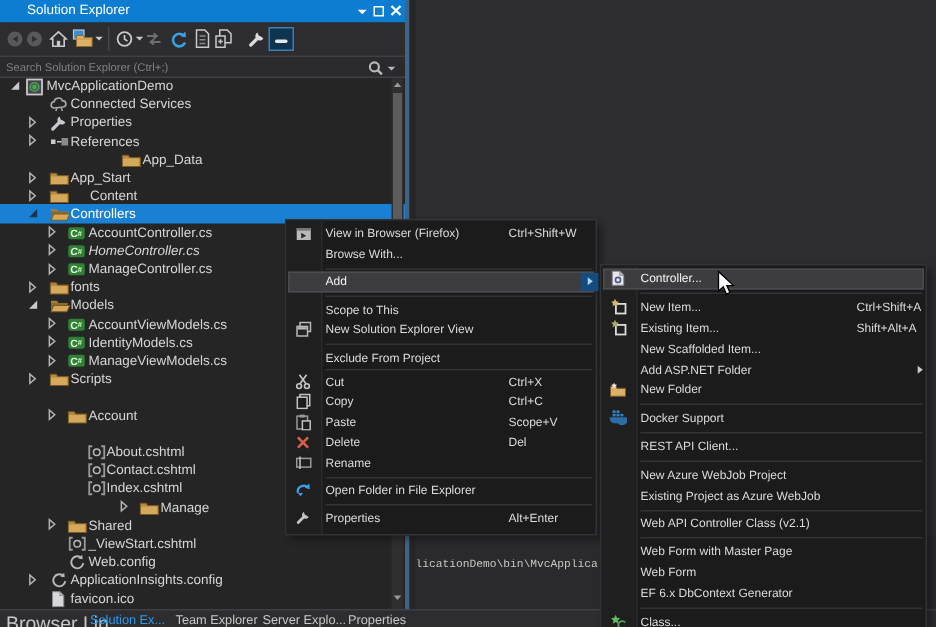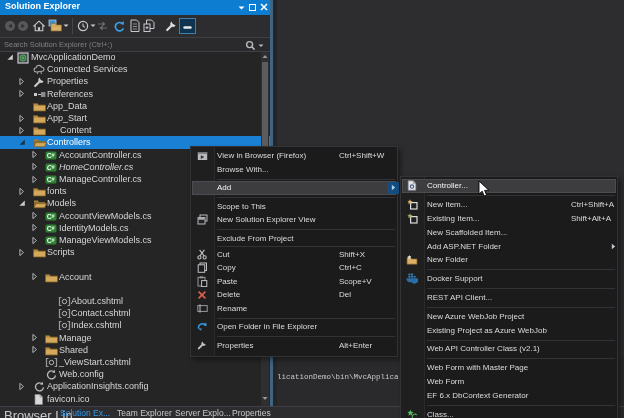--- a/index.html
+++ b/index.html
@@ -10,21 +10,21 @@
 .lbl{font-size:9px;color:#cfcfcf;white-space:nowrap;line-height:12.2px}
 .mitem{position:absolute;display:flex;align-items:center;font-size:8px;color:#dcdcdc;white-space:nowrap}
 .msc{position:absolute;font-size:8px;color:#dcdcdc;white-space:nowrap}
 .msep{position:absolute;height:1px;background:#333337}
 .micon{position:absolute;display:flex;align-items:center;justify-content:center;width:16px;height:14px}
 
 </style></head><body>
 <div class="abs" style="left:0;top:0;width:624px;height:418px;background:#2d2d30"></div>
 <div class="abs" style="left:0;top:0;width:270px;height:406px;background:#252526">
 <div class="abs" style="left:0;top:0;width:270px;height:15px;background:#0d7dd1">
-<div class="abs" style="left:5px;top:1px;font-size:9px;font-weight:bold;color:#ffffff">Solution Explorer</div>
+<div class="abs" style="left:18px;top:1px;font-size:9px;font-weight:normal;color:#ffffff">Solution Explorer</div>
 <div class="abs" style="left:238px;top:6px;width:7px;height:4px">
         <svg width="7" height="4" viewBox="0 0 7 4" style="">
           <path d="M0.5 0.5 L3.5 3.5 L6.5 0.5 z" fill="#fff"></path>
         </svg>
       </div>
 <div class="abs" style="left:249px;top:4px;width:7px;height:7px;border:1.3px solid #fff"></div>
 <div class="abs" style="left:260px;top:3px;width:8px;height:8px">
         <svg width="8" height="8" viewBox="0 0 8 8" style="">
           <path d="M1 1 L7 7 M7 1 L1 7" stroke="#fff" stroke-width="1.5"></path>
         </svg>
@@ -170,21 +170,21 @@
       </div>
 <div class="abs" style="left:33px;top:1px">
         <svg width="13" height="11" viewBox="0 0 13 11" style="">
           <rect x="1" y="4" width="3" height="3" fill="#c9c9cd"></rect>
           <rect x="8" y="3" width="4.4" height="5" fill="#8a8a8e"></rect>
           <rect x="5" y="5" width="3" height="1" fill="#c9c9cd"></rect>
         </svg>
       </div>
 <div class="lbl abs" style="left:47px;top:0;color:#d6d6d6">References</div>
 </div>
-<div class="row" style="top:99.8px;height:12.2px;">
+<div class="row" style="top:99.8px;height:12.2px;margin-left:48px;">
 <div class="abs" style="left:33px;top:1px">
         <svg width="13" height="11" viewBox="0 0 13 11" style="">
           <path d="M0.5 2.5 h4 l1 1.5 h7 v6 h-12 z" fill="#b68a3f"></path>
           <path d="M0.5 4.6 h12 v5.4 h-12 z" fill="#d4a95c"></path>
           <path d="M0.5 2.5 h4 l1 1.5 h7 v6 h-12 z" fill="none" stroke="#7a5a22" stroke-width="0.8"></path>
         </svg>
       </div>
 <div class="lbl abs" style="left:47px;top:0;color:#d6d6d6">App_Data</div>
 </div>
 <div class="row" style="top:112.0px;height:12.2px;">
@@ -402,21 +402,21 @@
 </div>
 <div class="row" style="top:319.4px;height:12.2px;">
 <div class="abs" style="left:58px;top:1px">
         <svg width="13" height="11" viewBox="0 0 13 11" style="">
           <path d="M3.5 1.5 h-2 v8 h2 M9.5 1.5 h2 v8 h-2" fill="none" stroke="#9a9a9e" stroke-width="1.2"></path>
           <circle cx="6.5" cy="5.5" r="2.2" fill="none" stroke="#b9b9bc" stroke-width="1"></circle>
         </svg>
       </div>
 <div class="lbl abs" style="left:71px;top:0;color:#d6d6d6">Index.cshtml</div>
 </div>
-<div class="row" style="top:331.6px;height:12.2px;">
+<div class="row" style="top:331.6px;height:12.2px;margin-left:48px;">
 <div class="abs" style="left:31px;top:1.6px">
         <svg width="7" height="9" viewBox="0 0 7 9" style="">
           <path d="M1.9 1.4 L5.5 4.5 L1.9 7.6 z" fill="none" stroke="#b2b2b5" stroke-width="1"></path>
         </svg>
       </div>
 <div class="abs" style="left:45px;top:1px">
         <svg width="13" height="11" viewBox="0 0 13 11" style="">
           <path d="M0.5 2.5 h4 l1 1.5 h7 v6 h-12 z" fill="#b68a3f"></path>
           <path d="M0.5 4.6 h12 v5.4 h-12 z" fill="#d4a95c"></path>
           <path d="M0.5 2.5 h4 l1 1.5 h7 v6 h-12 z" fill="none" stroke="#7a5a22" stroke-width="0.8"></path>
@@ -537,21 +537,21 @@
 <div class="mitem" style="left:26px;top:84.5px;height:13.5px;color:#dcdcdc">Exclude From Project</div>
 <div class="msep" style="left:26px;top:99.2px;width:178px"></div>
 <div class="micon" style="left:3px;top:100.5px;height:13.5px">
       <svg width="10" height="11" viewBox="0 0 10 11" style="">
         <path d="M2.6 0.8 L7 6.8 M7.4 0.8 L3 6.8" stroke="#c3c3c7" stroke-width="1.1"></path>
         <circle cx="2.4" cy="8.4" r="1.6" fill="none" stroke="#c3c3c7" stroke-width="1.1"></circle>
         <circle cx="7.6" cy="8.4" r="1.6" fill="none" stroke="#c3c3c7" stroke-width="1.1"></circle>
       </svg>
     </div>
 <div class="mitem" style="left:26px;top:100.5px;height:13.5px;color:#dcdcdc">Cut</div>
-<div class="msc" style="left:148px;top:102.9px">Shift+X</div>
+<div class="msc" style="left:148px;top:102.9px">Ctrl+X</div>
 <div class="micon" style="left:3px;top:114.0px;height:13.5px">
       <svg width="11" height="11" viewBox="0 0 11 11" style="">
         <rect x="3" y="1" width="6.5" height="7.5" fill="none" stroke="#c3c3c7" stroke-width="1"></rect>
         <rect x="1.2" y="2.8" width="6.5" height="7.5" fill="#1b1b1c" stroke="#c3c3c7" stroke-width="1"></rect>
       </svg>
     </div>
 <div class="mitem" style="left:26px;top:114.0px;height:13.5px;color:#dcdcdc">Copy</div>
 <div class="msc" style="left:148px;top:116.4px">Ctrl+C</div>
 <div class="micon" style="left:3px;top:127.5px;height:13.5px">
       <svg width="11" height="11" viewBox="0 0 11 11" style="">

